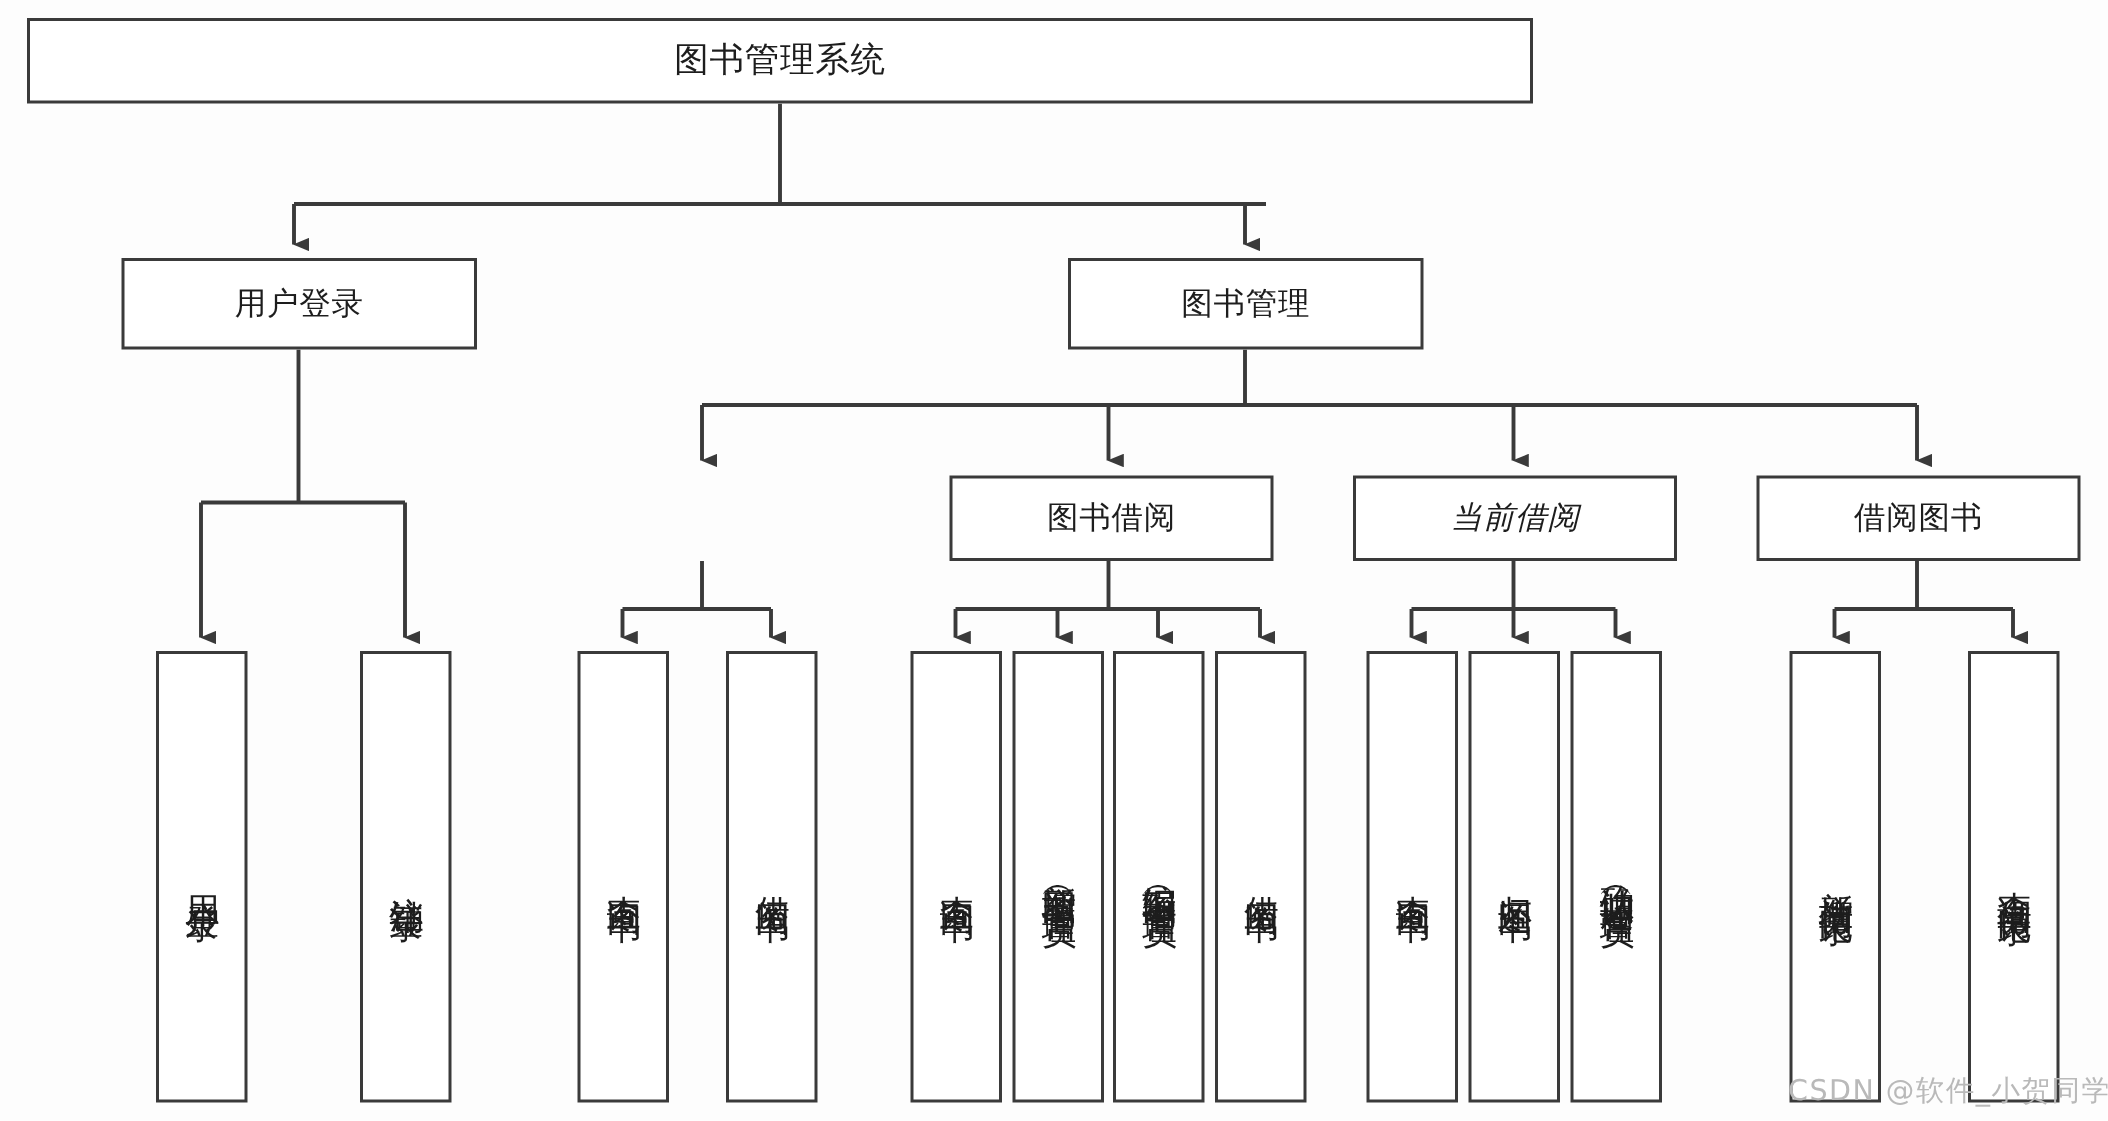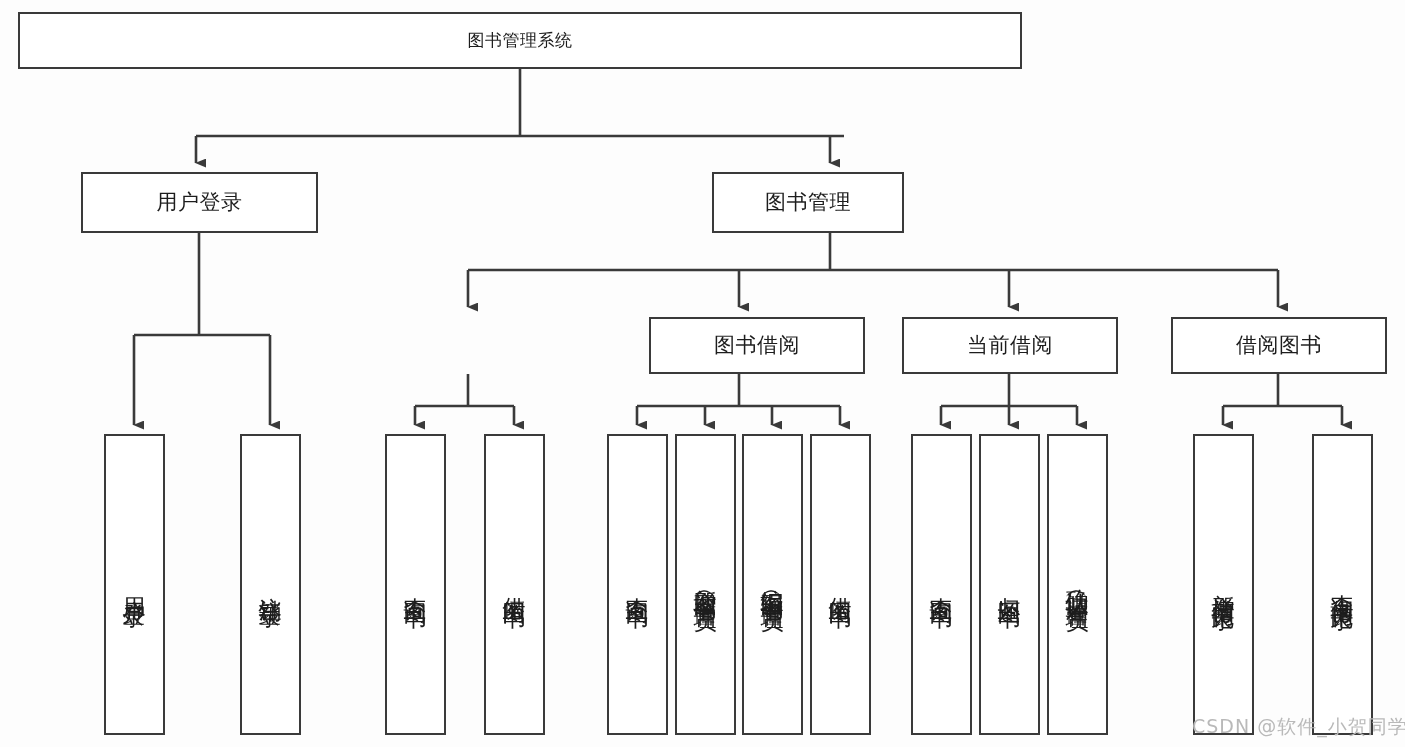--- a/index.html
+++ b/index.html
@@ -31,21 +31,21 @@
   .node.vertical{align-items:center;justify-content:center;}
   .node.vertical .label{
     writing-mode:vertical-rl;
     text-orientation:upright;
     font-size:23px;
     line-height:1.22;
     letter-spacing:3px;
     white-space:nowrap;
     max-height:292px;
   }
-  .node.root .label{font-size:17px;}
+  .node.root .label{font-size:23px;}
   .watermark{
     position:absolute;
     color:#b9b9b9;
     font-size:19px;
     letter-spacing:1px;
     white-space:nowrap;
     user-select:none;
   }
 </style>
 </head>
@@ -103,28 +103,28 @@
     </g>
   </svg>
 
   <div class="node root" style="left:18px;top:12px;width:1004px;height:57px;">
     <span class="label">图书管理系统</span>
   </div>
 
   <div class="node" style="left:81px;top:172px;width:237px;height:61px;">
     <span class="label">用户登录</span>
   </div>
-  <div class="node" style="left:712px;top:172px;width:192px;height:61px;">
+  <div class="node" style="left:712px;top:172px;width:237px;height:61px;">
     <span class="label">图书管理</span>
   </div>
 
-  <div class="node" style="left:633px;top:317px;width:216px;height:57px;margin-left:16px;">
+  <div class="node" style="left:633px;top:317px;width:216px;height:57px;">
     <span class="label">图书借阅</span>
   </div>
-  <div class="node" style="left:902px;top:317px;width:216px;height:57px;">
+  <div class="node" style="left:902px;top:317px;width:216px;height:57px;font-style:italic;">
     <span class="label">当前借阅</span>
   </div>
   <div class="node" style="left:1171px;top:317px;width:216px;height:57px;">
     <span class="label">借阅图书</span>
   </div>
 
   <div class="node vertical" style="left:104px;top:434px;width:61px;height:301px;">
     <span class="label">用户登录</span>
   </div>
   <div class="node vertical" style="left:240px;top:434px;width:61px;height:301px;">

